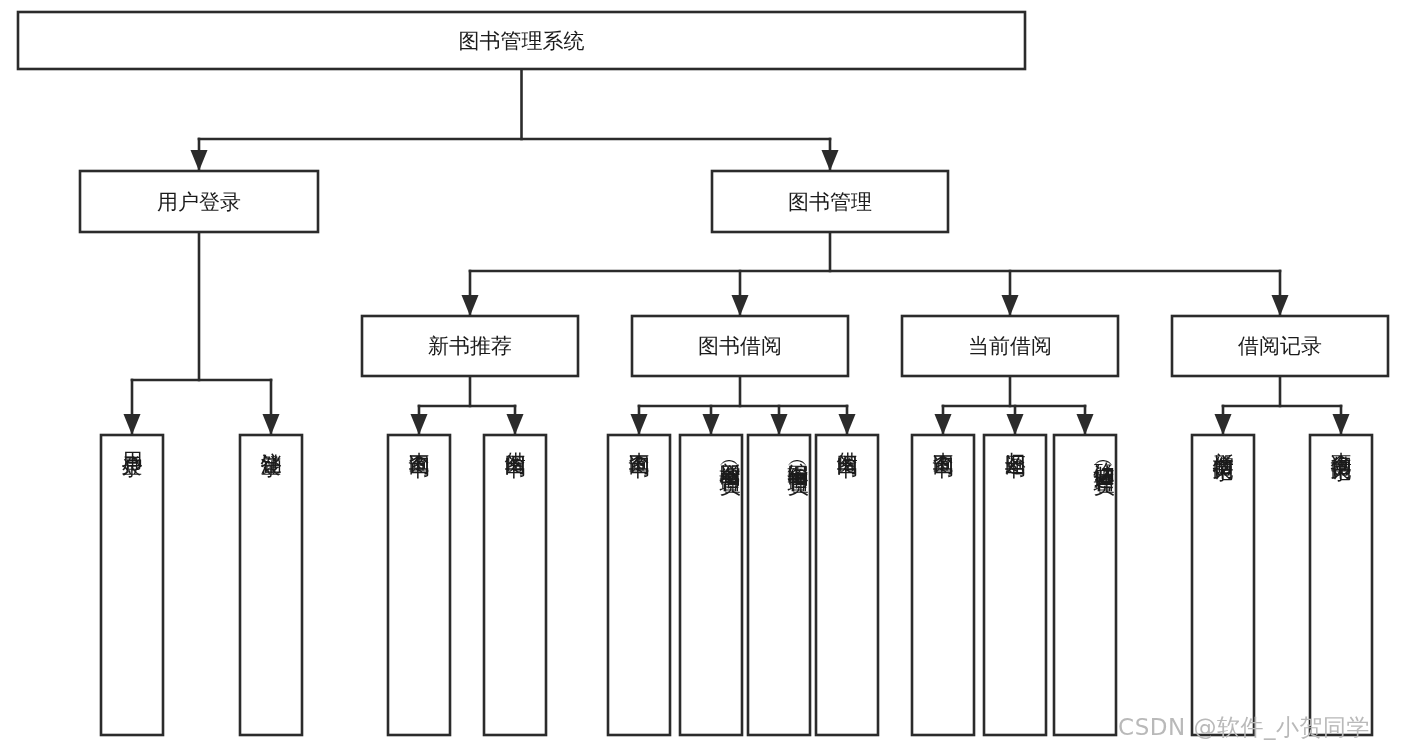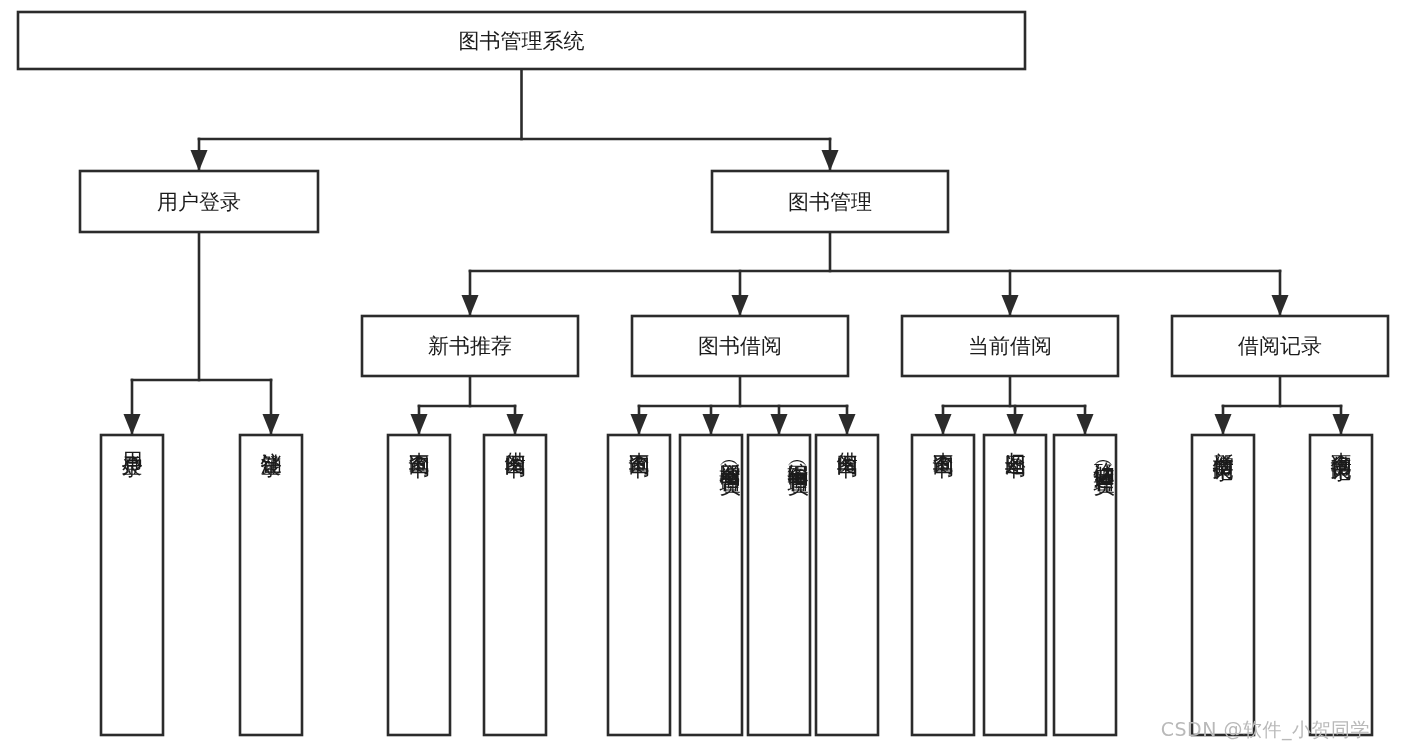--- a/index.html
+++ b/index.html
@@ -60,21 +60,21 @@
     letter-spacing: 2px;
     white-space: nowrap;
     text-align: left;
     pointer-events: none;
   }
   .watermark {
     position: absolute;
     right: 14px;
     bottom: 4px;
     font-family: "DejaVu Sans", "Liberation Sans", sans-serif;
-    font-size: 19px;
+    font-size: 23px;
     color: #b9b9b9;
     letter-spacing: 0.5px;
     white-space: nowrap;
   }
 </style>
 </head>
 <body>
 
 <div id="diagram-root">
 

